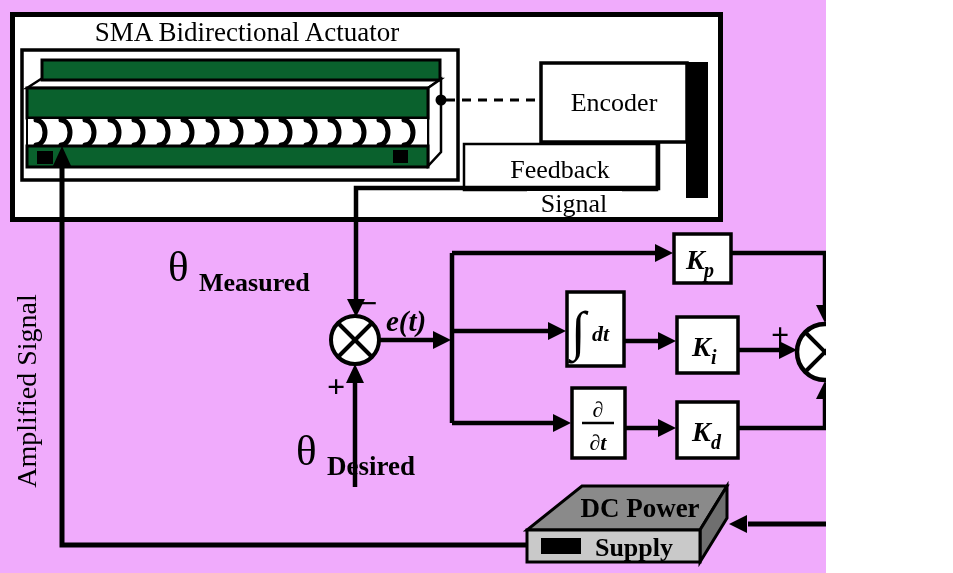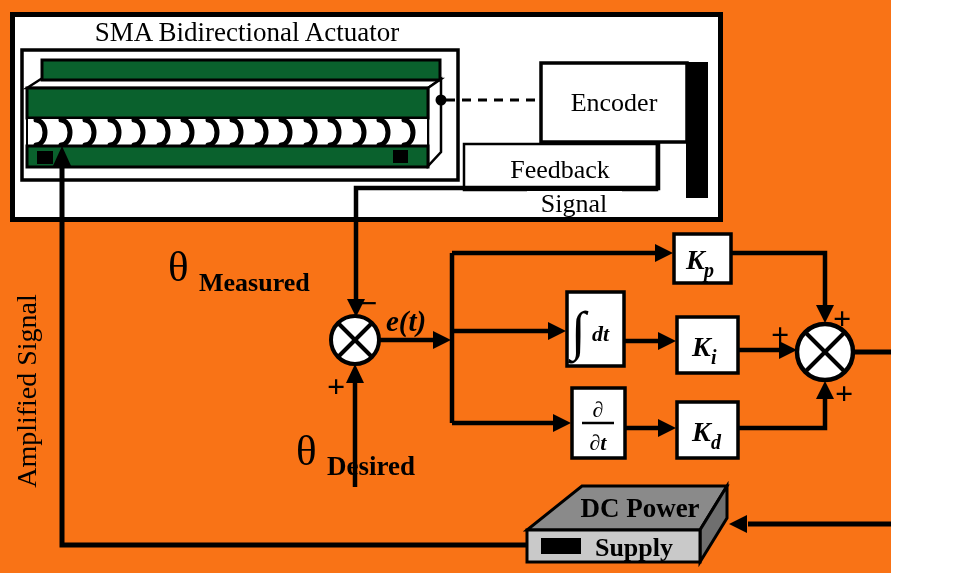--- a/index.html
+++ b/index.html
@@ -1,16 +1,16 @@
 <!DOCTYPE html>
 <html style="--pcb-green: #0a612d; --supply-top: #8a8a8a; --supply-front: #c9c9c9; --supply-side: #6f6f6f;"><head>
 <meta charset="utf-8">
 <style>
   html,body{margin:0;padding:0;background:#ffffff;}
-  .stage{width:891px;height:573px;position:relative;overflow:hidden;background:#f97316;}
+  .stage{width:826px;height:573px;position:relative;overflow:hidden;background:#f0abfc;}
   svg{display:block;}
   text{font-family:"Liberation Serif","DejaVu Serif",serif;fill:#000;}
   .wire{stroke:#000;stroke-width:4.5;fill:none;}
   .wire-thick{stroke:#000;stroke-width:5;fill:none;}
   .dash{stroke:#000;stroke-width:3;fill:none;stroke-dasharray:9 7;}
   .boxw{fill:#ffffff;stroke:#000;stroke-width:3.5;}
   .green{fill:var(--pcb-green,#0a612d);stroke:#000;stroke-width:3;}
   .white3d{fill:#ffffff;stroke:#000;stroke-width:2.5;}
   .ah{fill:#000;stroke:none;}
   .xline{stroke:#000;stroke-width:4;fill:none;}

